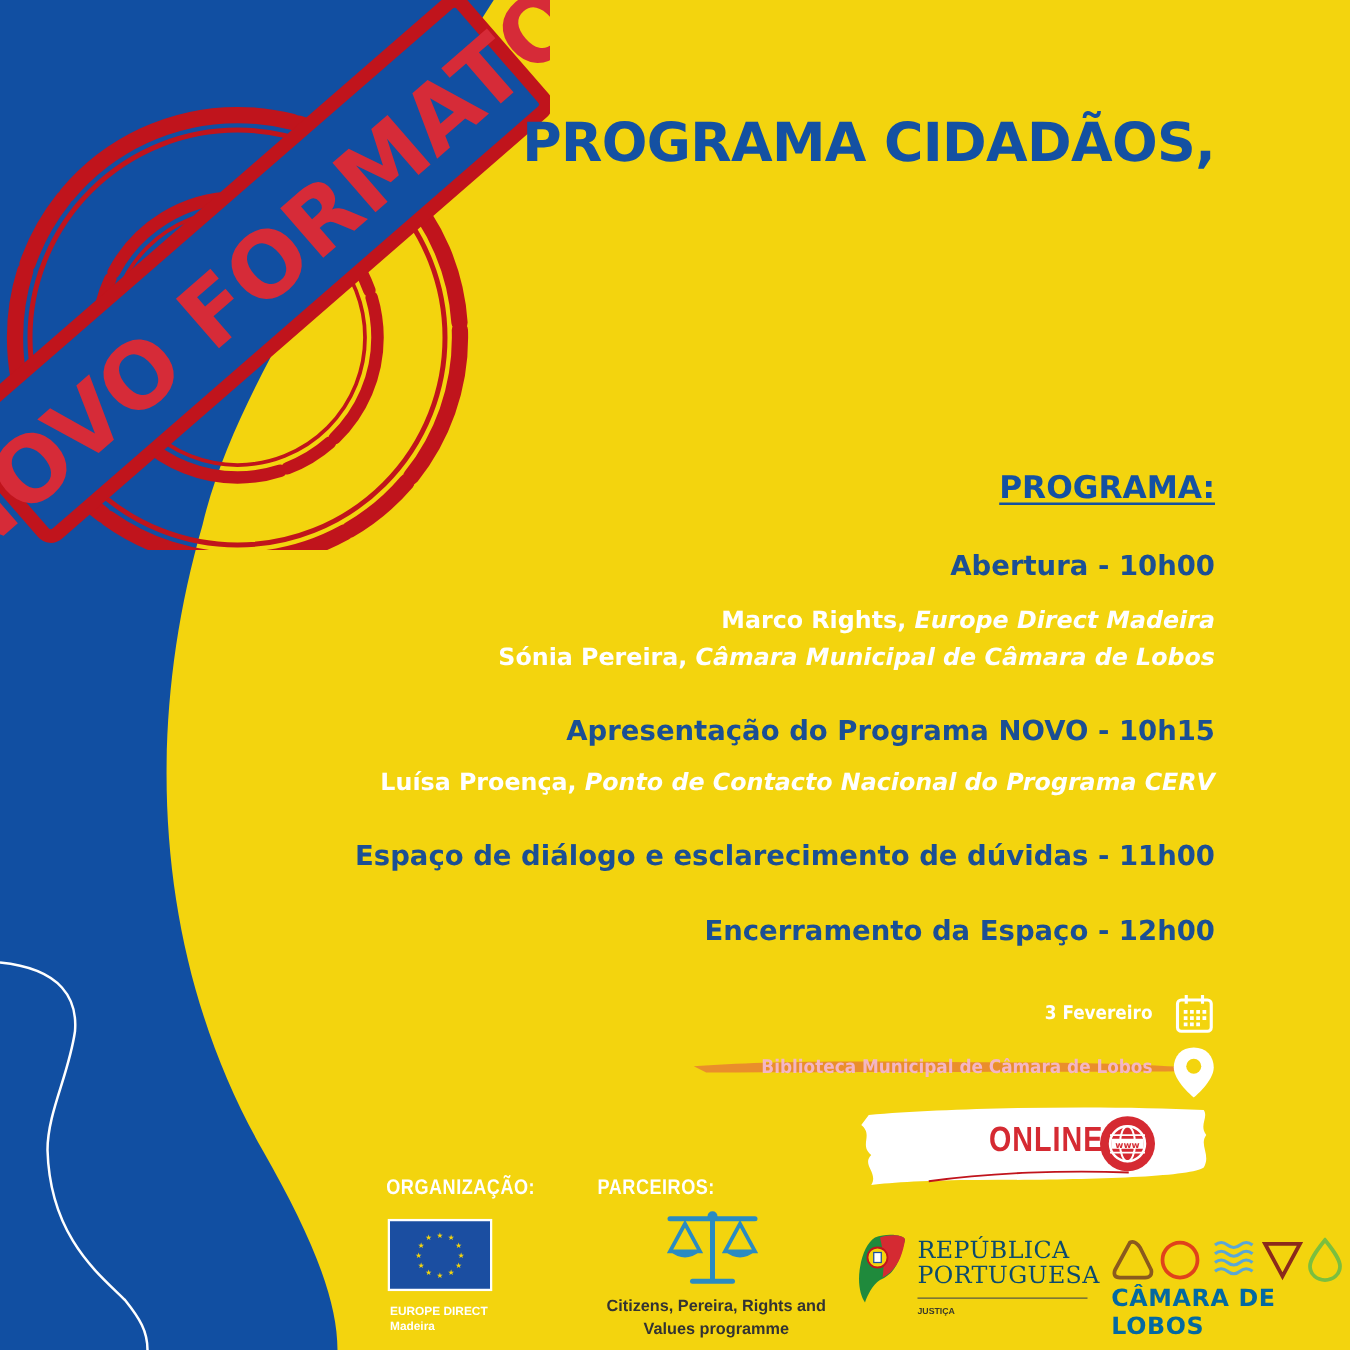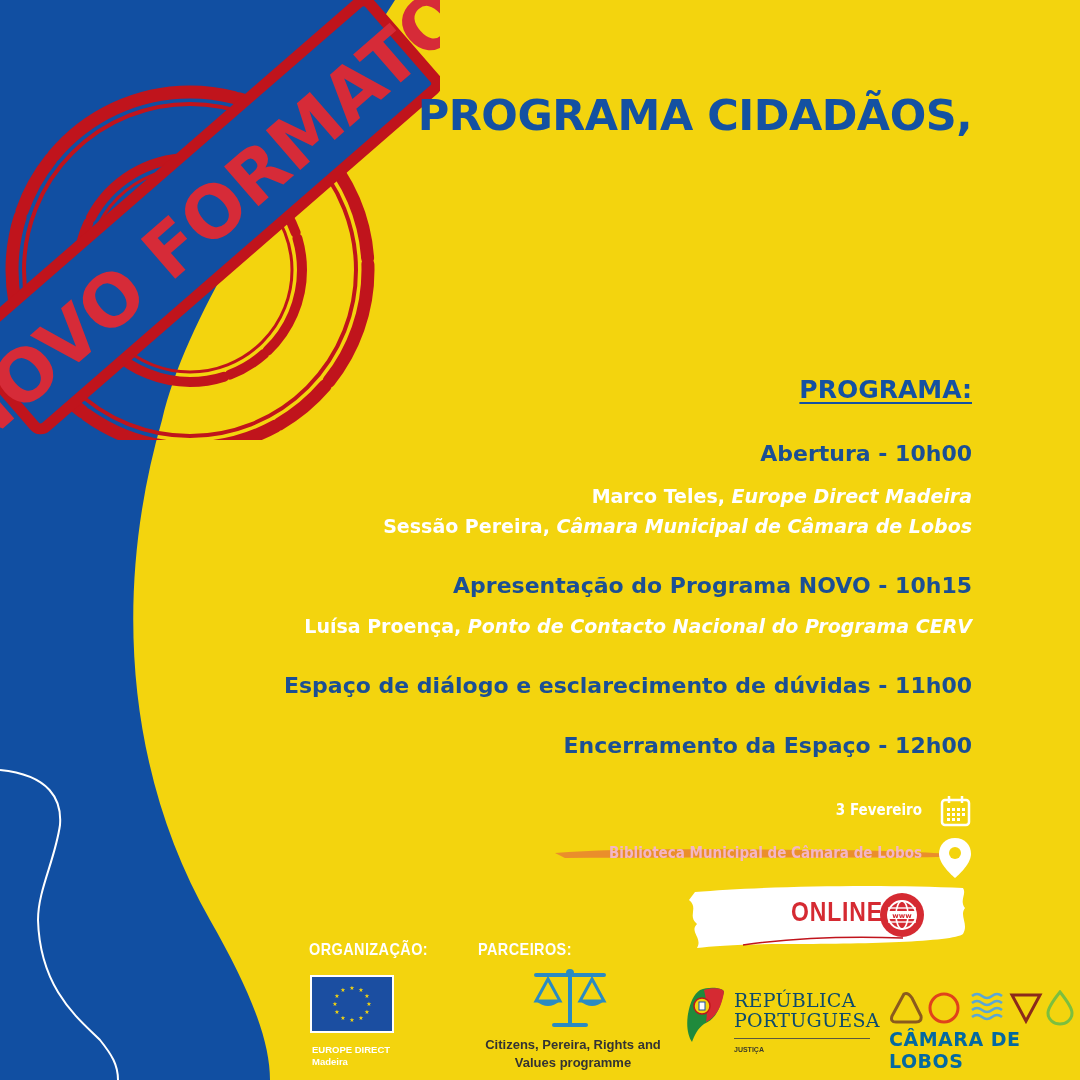--- a/index.html
+++ b/index.html
@@ -45,24 +45,24 @@
 </svg>
 
 <div class="abs title">
   <div>PROGRAMA CIDADÃOS,</div>
 </div>
 
 <div class="abs prog-head">PROGRAMA:</div>
 
 <div class="abs sched s-title" style="top:441px">Abertura - 10h00</div>
 <div class="abs sched s-sub" style="top:482px">
-  <span>Marco Teles, </span><i>Europe Direct Madeira</i>
+  <span>Marco Rights, </span><i>Europe Direct Madeira</i>
 </div>
 <div class="abs sched s-sub" style="top:512px">
-  <span>Sessão Pereira, </span><i>Câmara Municipal de Câmara de Lobos</i>
+  <span>Sónia Pereira, </span><i>Câmara Municipal de Câmara de Lobos</i>
 </div>
 <div class="abs sched s-title" style="top:573px">Apresentação do Programa NOVO - 10h15</div>
 <div class="abs sched s-sub" style="top:612px">
   <span>Luísa Proença, </span><i>Ponto de Contacto Nacional do Programa CERV</i>
 </div>
 <div class="abs sched s-title" style="top:673px">Espaço de diálogo e esclarecimento de dúvidas - 11h00</div>
 <div class="abs sched s-title" style="top:733px">Encerramento da Espaço - 12h00</div>
 
 <div class="abs info" style="right:158px;top:801px">3 Fevereiro</div>
 <svg class="abs" style="left:939px;top:794px" width="34" height="34" viewBox="0 0 34 34">

